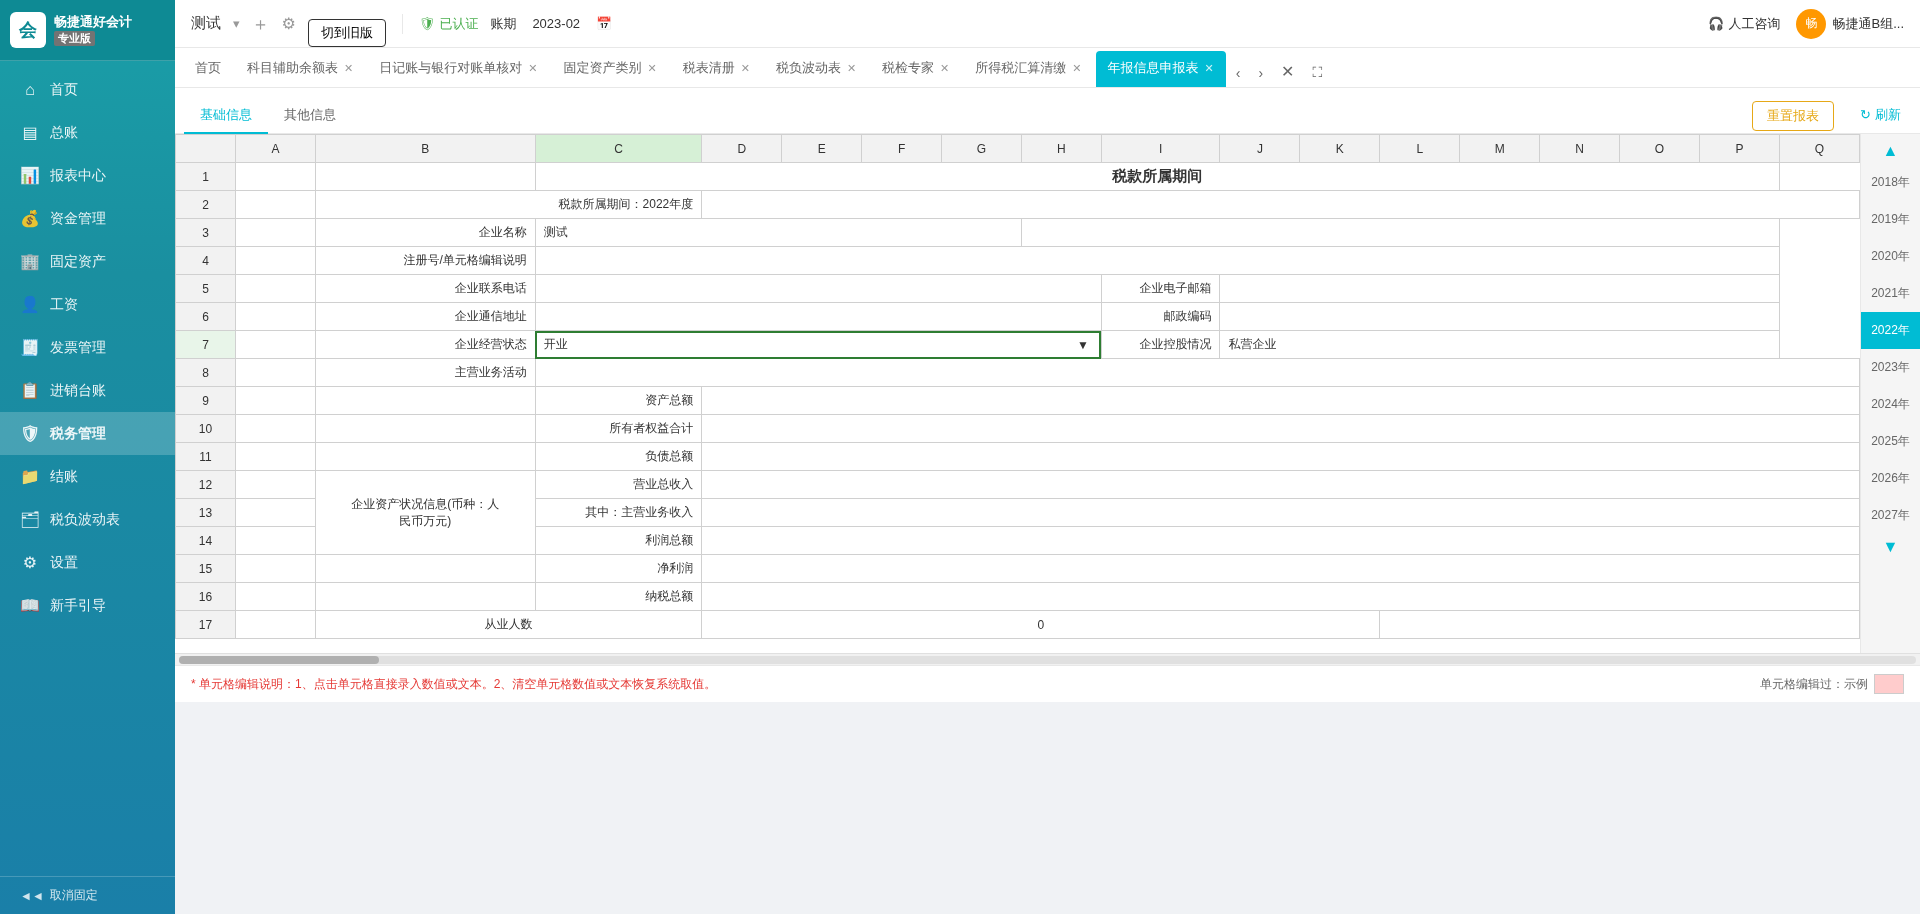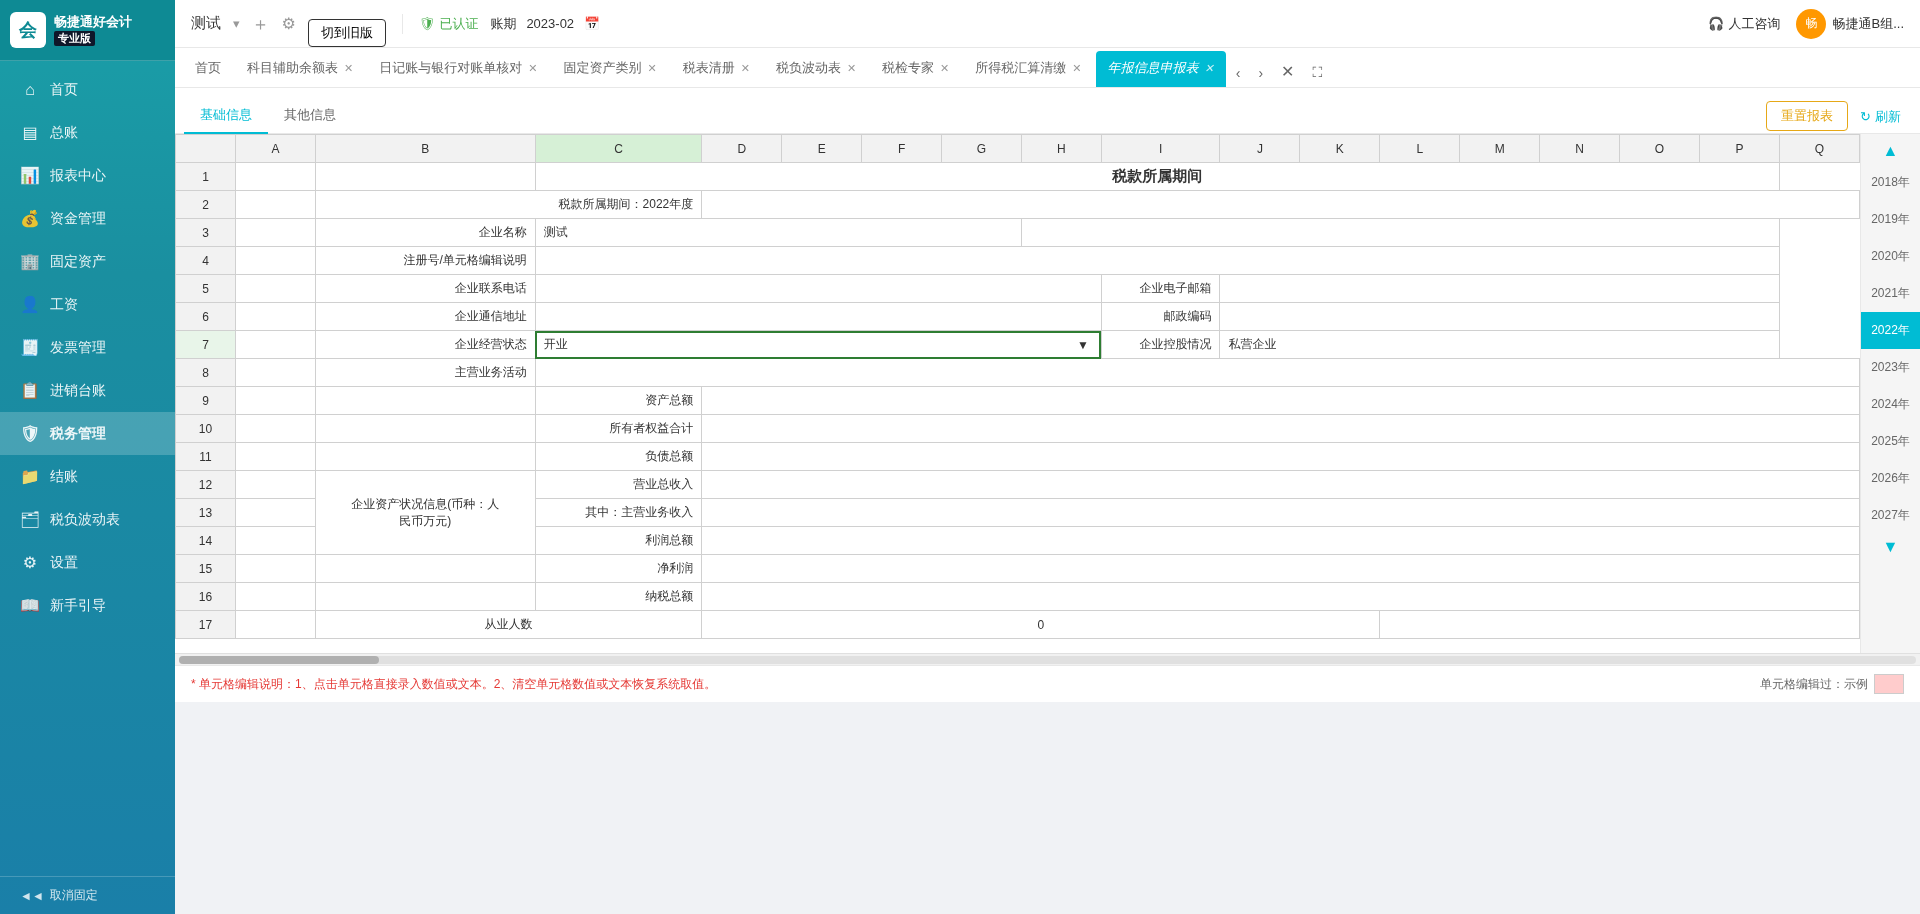--- a/index.html
+++ b/index.html
@@ -29,21 +29,21 @@
       width: 36px; height: 36px;
       background: #fff;
       border-radius: 6px;
       display: flex; align-items: center; justify-content: center;
       color: #0e8a94;
       font-size: 18px;
       font-weight: bold;
     }
     .sidebar-logo-text { line-height: 1.2; }
     .sidebar-logo-text .line1 { font-size: 13px; }
-    .sidebar-logo-text .line2 { font-size: 11px; background: #0f172a; color: white; padding: 1px 4px; border-radius: 2px; display: inline-block; margin-top: 2px; }
+    .sidebar-logo-text .line2 { font-size: 11px; background: #737373; color: white; padding: 1px 4px; border-radius: 2px; display: inline-block; margin-top: 2px; }
     .sidebar-nav { flex: 1; padding: 8px 0; overflow-y: auto; }
     .sidebar-item {
       display: flex; align-items: center; gap: 10px;
       padding: 12px 20px;
       color: rgba(255,255,255,0.9);
       cursor: pointer;
       font-size: 14px;
     }
     .sidebar-item.active { background: rgba(255,255,255,0.2); font-weight: bold; }
     .sidebar-item-icon { font-size: 16px; width: 20px; text-align: center; }
@@ -71,21 +71,21 @@
       border: 1px solid #333;
       background: white;
       padding: 4px 12px;
       border-radius: 4px;
       cursor: pointer;
       font-size: 13px;
       margin-top: 18px;
     }
     .topbar-divider { width: 1px; height: 20px; background: #e8e8e8; margin: 0 4px; }
     .topbar-certified { color: #4caf50; display: flex; align-items: center; gap: 4px; font-size: 13px; }
-    .topbar-period { color: #333; font-size: 13px; display: flex; align-items: center; gap: 10px; }
+    .topbar-period { color: #333; font-size: 13px; display: flex; align-items: center; gap: 16px; }
     .topbar-right { margin-left: auto; display: flex; align-items: center; gap: 16px; }
     .topbar-service { display: flex; align-items: center; gap: 4px; color: #333; font-size: 13px; cursor: pointer; }
     .topbar-user { display: flex; align-items: center; gap: 6px; color: #333; font-size: 13px; cursor: pointer; }
     .topbar-avatar { width: 30px; height: 30px; border-radius: 50%; background: #ff9800; display: flex; align-items: center; justify-content: center; color: white; font-size: 12px; }
 
     
     .tabbar {
       background: white;
       border-bottom: 1px solid #e8e8e8;
       height: 40px;
@@ -97,21 +97,21 @@
     }
     .tab {
       padding: 8px 12px;
       font-size: 13px;
       color: #666;
       cursor: pointer;
       border-bottom: 2px solid transparent;
       white-space: nowrap;
       display: flex; align-items: center; gap: 4px;
     }
-    .tab.active { color: white; background: #00bcd4; border-radius: 4px 4px 0 0; border-bottom: 2px solid #00bcd4; font-style: italic; }
+    .tab.active { color: white; background: #00bcd4; border-radius: 4px 4px 0 0; border-bottom: 2px solid #00bcd4; }
     .tab-close { font-size: 11px; color: #999; margin-left: 2px; }
     .tab.active .tab-close { color: rgba(255,255,255,0.8); }
     .tab-nav-btn { padding: 6px 8px; cursor: pointer; color: #666; font-size: 14px; }
     .tab-nav-close { padding: 6px 8px; cursor: pointer; color: #666; font-size: 16px; }
     .tab-expand { padding: 6px 8px; cursor: pointer; color: #666; font-size: 14px; }
 
     
     .content { flex: 1; display: flex; overflow: hidden; }
 
     
@@ -134,21 +134,21 @@
     }
     .sub-tab {
       padding: 8px 16px;
       font-size: 13px;
       color: #666;
       cursor: pointer;
       border-bottom: 2px solid transparent;
       margin-bottom: -1px;
     }
     .sub-tab.active { color: #00bcd4; border-bottom: 2px solid #00bcd4; }
-    .sub-tab-actions { margin-left: auto; display: flex; gap: 2px; align-items: flex-end; }
+    .sub-tab-actions { margin-left: auto; display: flex; gap: 16px; align-items: flex-start; }
     .btn-reset { border: 1px solid #e6a817; color: #e6a817; background: white; padding: 5px 14px; border-radius: 4px; cursor: pointer; font-size: 13px; }
     .btn-refresh { color: #00bcd4; background: white; border: none; padding: 5px 10px; cursor: pointer; font-size: 13px; display: flex; align-items: center; gap: 4px; }
 
     
     .spreadsheet-container {
       flex: 1;
       overflow: auto;
       position: relative;
     }
     .spreadsheet {

